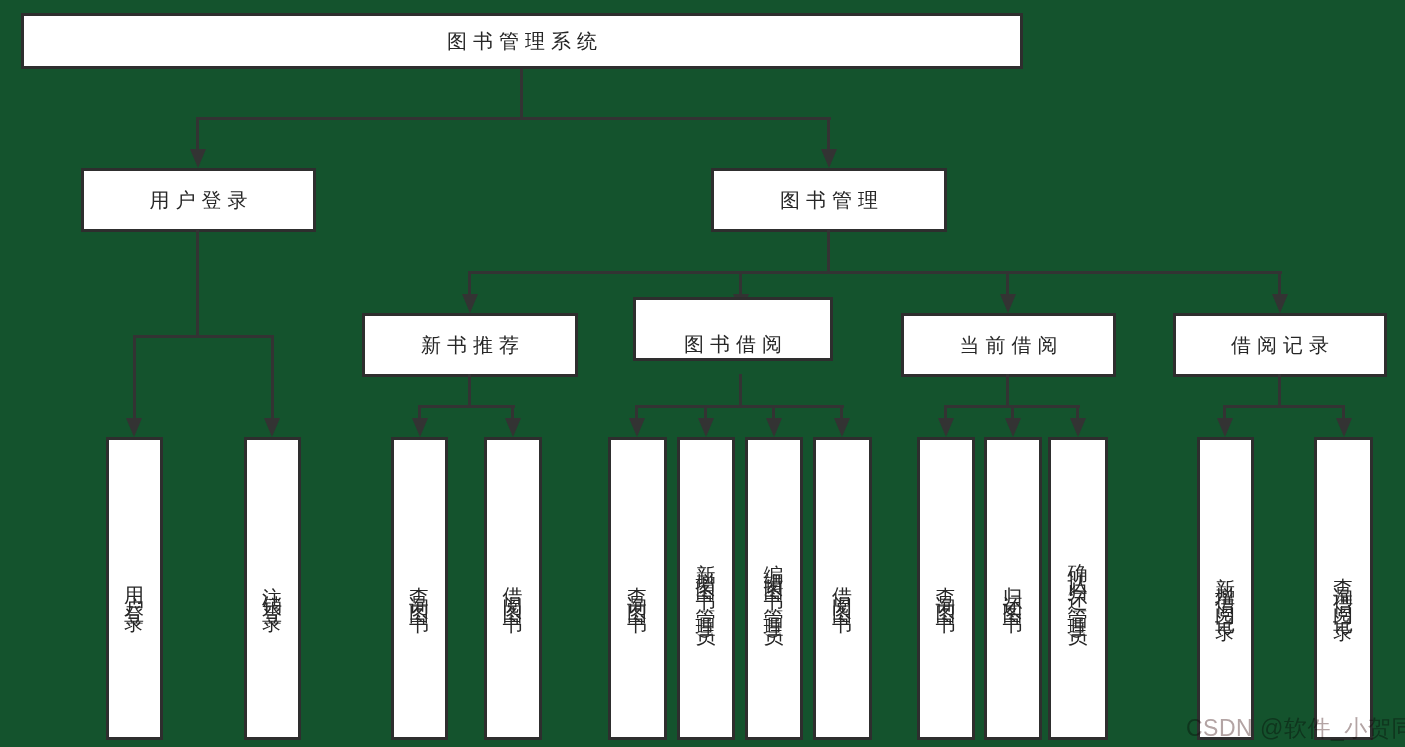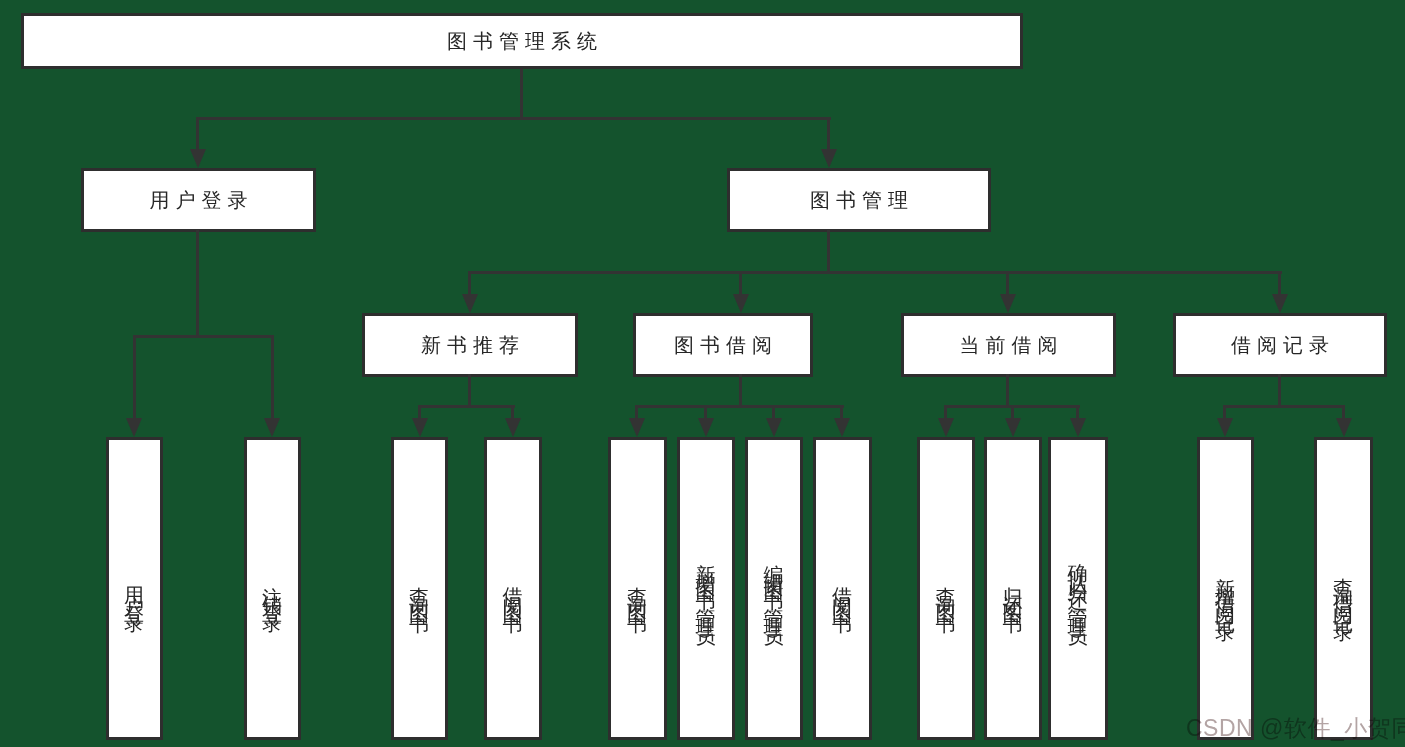--- a/index.html
+++ b/index.html
@@ -43,21 +43,21 @@
   <div class="vline" style="left:520px;top:69px;height:50px;"></div>
   <div class="hline" style="left:197px;top:117px;width:634px;"></div>
   <div class="vline" style="left:196px;top:117px;height:33px;"></div>
   <div class="arrow" style="left:190px;top:149px;"></div>
   <div class="vline" style="left:827px;top:117px;height:33px;"></div>
   <div class="arrow" style="left:821px;top:149px;"></div>
 
   <div class="box" style="left:81px;top:168px;width:235px;height:64px;">
     <span>用户登录</span>
   </div>
-  <div class="box" style="left:711px;top:168px;width:264px;height:64px;margin-left:16px;">
+  <div class="box" style="left:711px;top:168px;width:236px;height:64px;">
     <span>图书管理</span>
   </div>
 
   <div class="vline" style="left:196px;top:230px;height:107px;"></div>
   <div class="hline" style="left:133px;top:335px;width:141px;"></div>
   <div class="vline" style="left:133px;top:335px;height:85px;"></div>
   <div class="arrow" style="left:126px;top:418px;"></div>
   <div class="vline" style="left:271px;top:335px;height:85px;"></div>
   <div class="arrow" style="left:264px;top:418px;"></div>
 
@@ -68,21 +68,21 @@
   <div class="vline" style="left:739px;top:271px;height:25px;"></div>
   <div class="arrow" style="left:733px;top:294px;"></div>
   <div class="vline" style="left:1006px;top:271px;height:25px;"></div>
   <div class="arrow" style="left:1000px;top:294px;"></div>
   <div class="vline" style="left:1278px;top:271px;height:25px;"></div>
   <div class="arrow" style="left:1272px;top:294px;"></div>
 
   <div class="box" style="left:362px;top:313px;width:216px;height:64px;">
     <span>新书推荐</span>
   </div>
-  <div class="box" style="left:633px;top:313px;width:180px;height:64px;">
+  <div class="box" style="left:633px;top:297px;width:200px;height:64px;align-items:flex-end;">
     <span>图书借阅</span>
   </div>
   <div class="box" style="left:1173px;top:313px;width:214px;height:64px;">
     <span>借阅记录</span>
   </div>
   <div class="box" style="left:901px;top:313px;width:215px;height:64px;">
     <span>当前借阅</span>
   </div>
 
   <div class="vline" style="left:468px;top:374px;height:33px;"></div>

